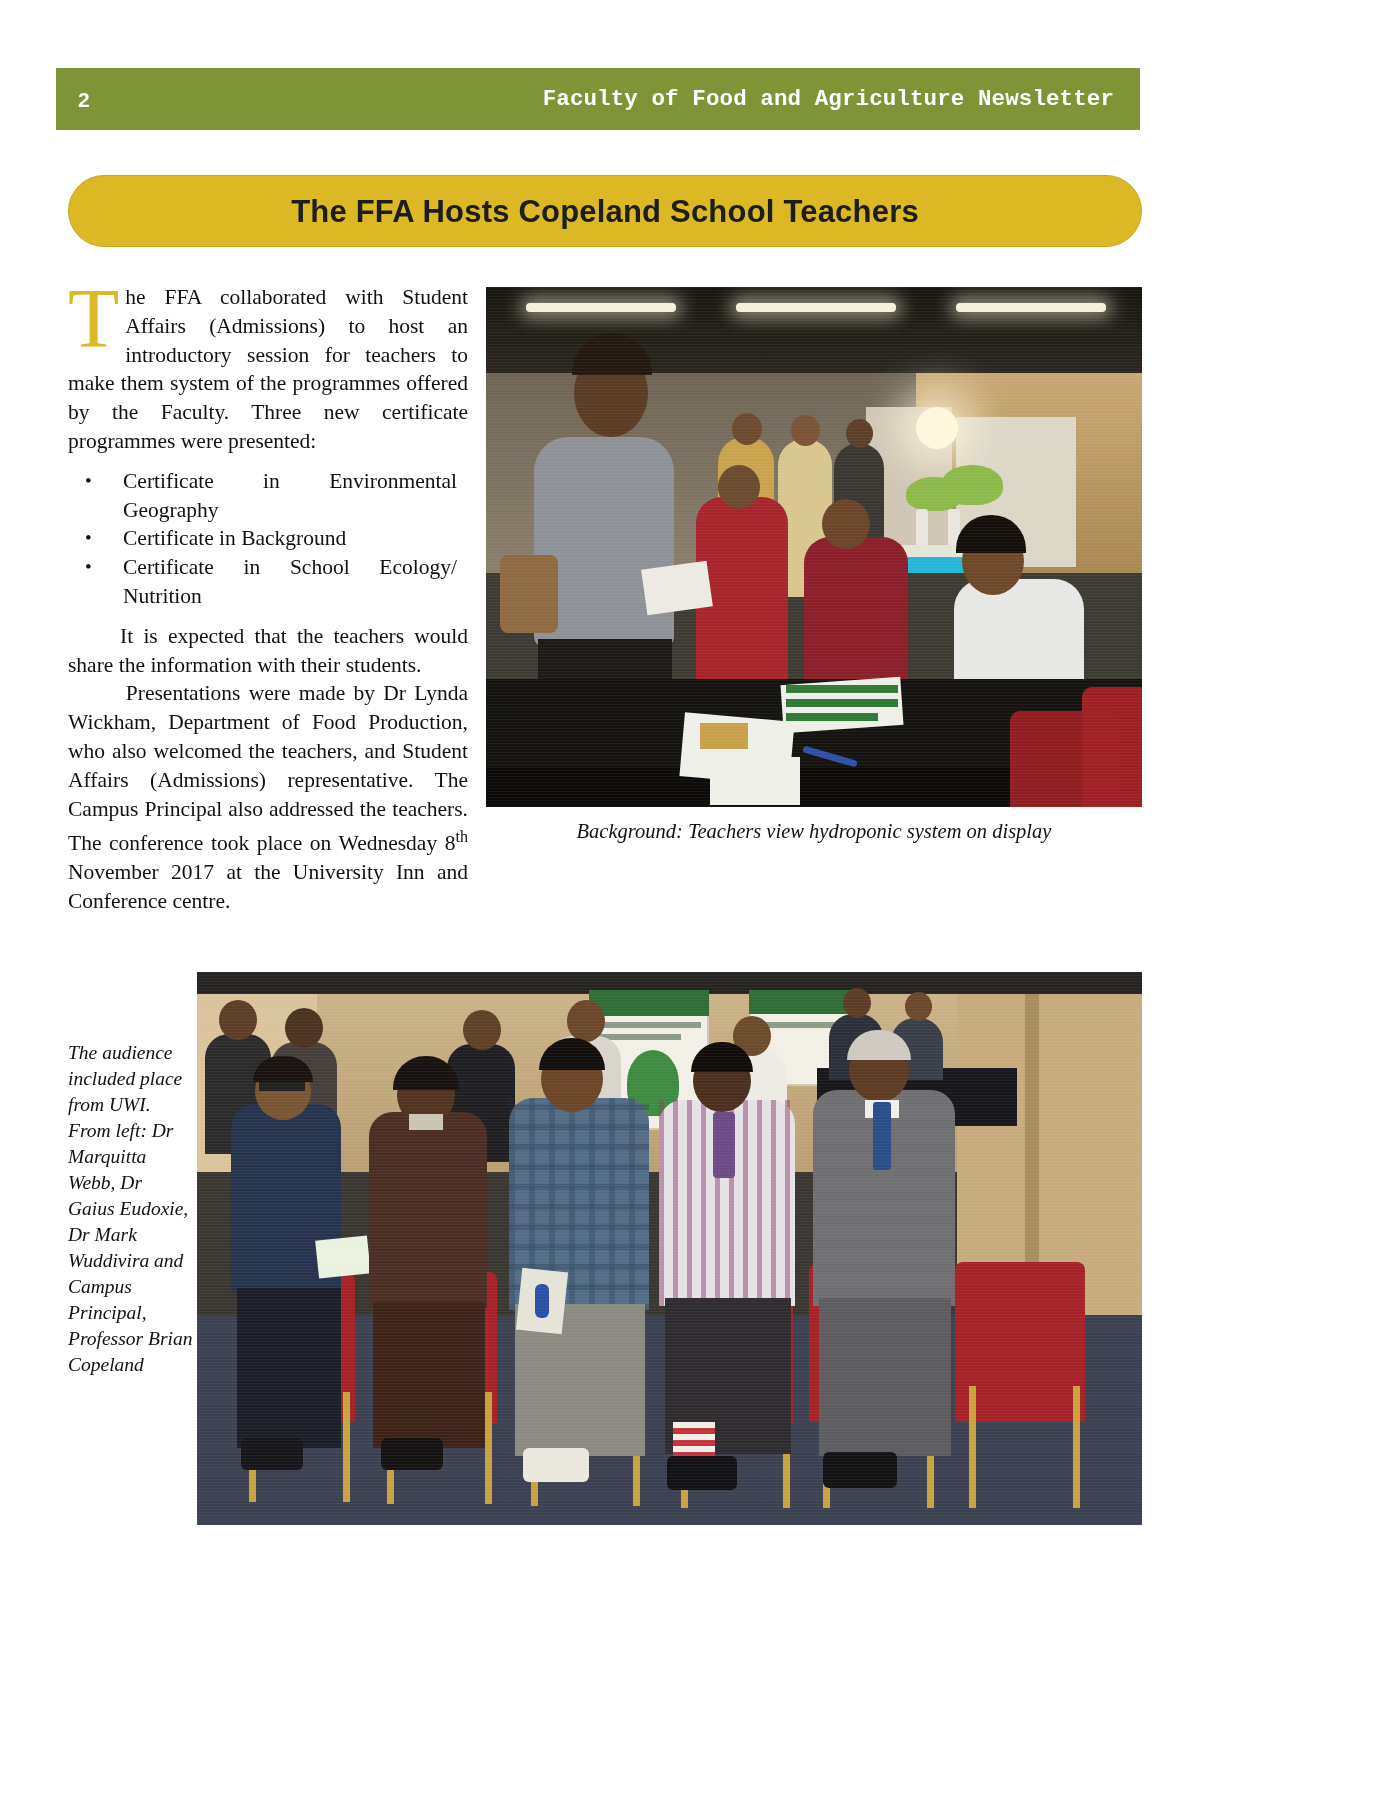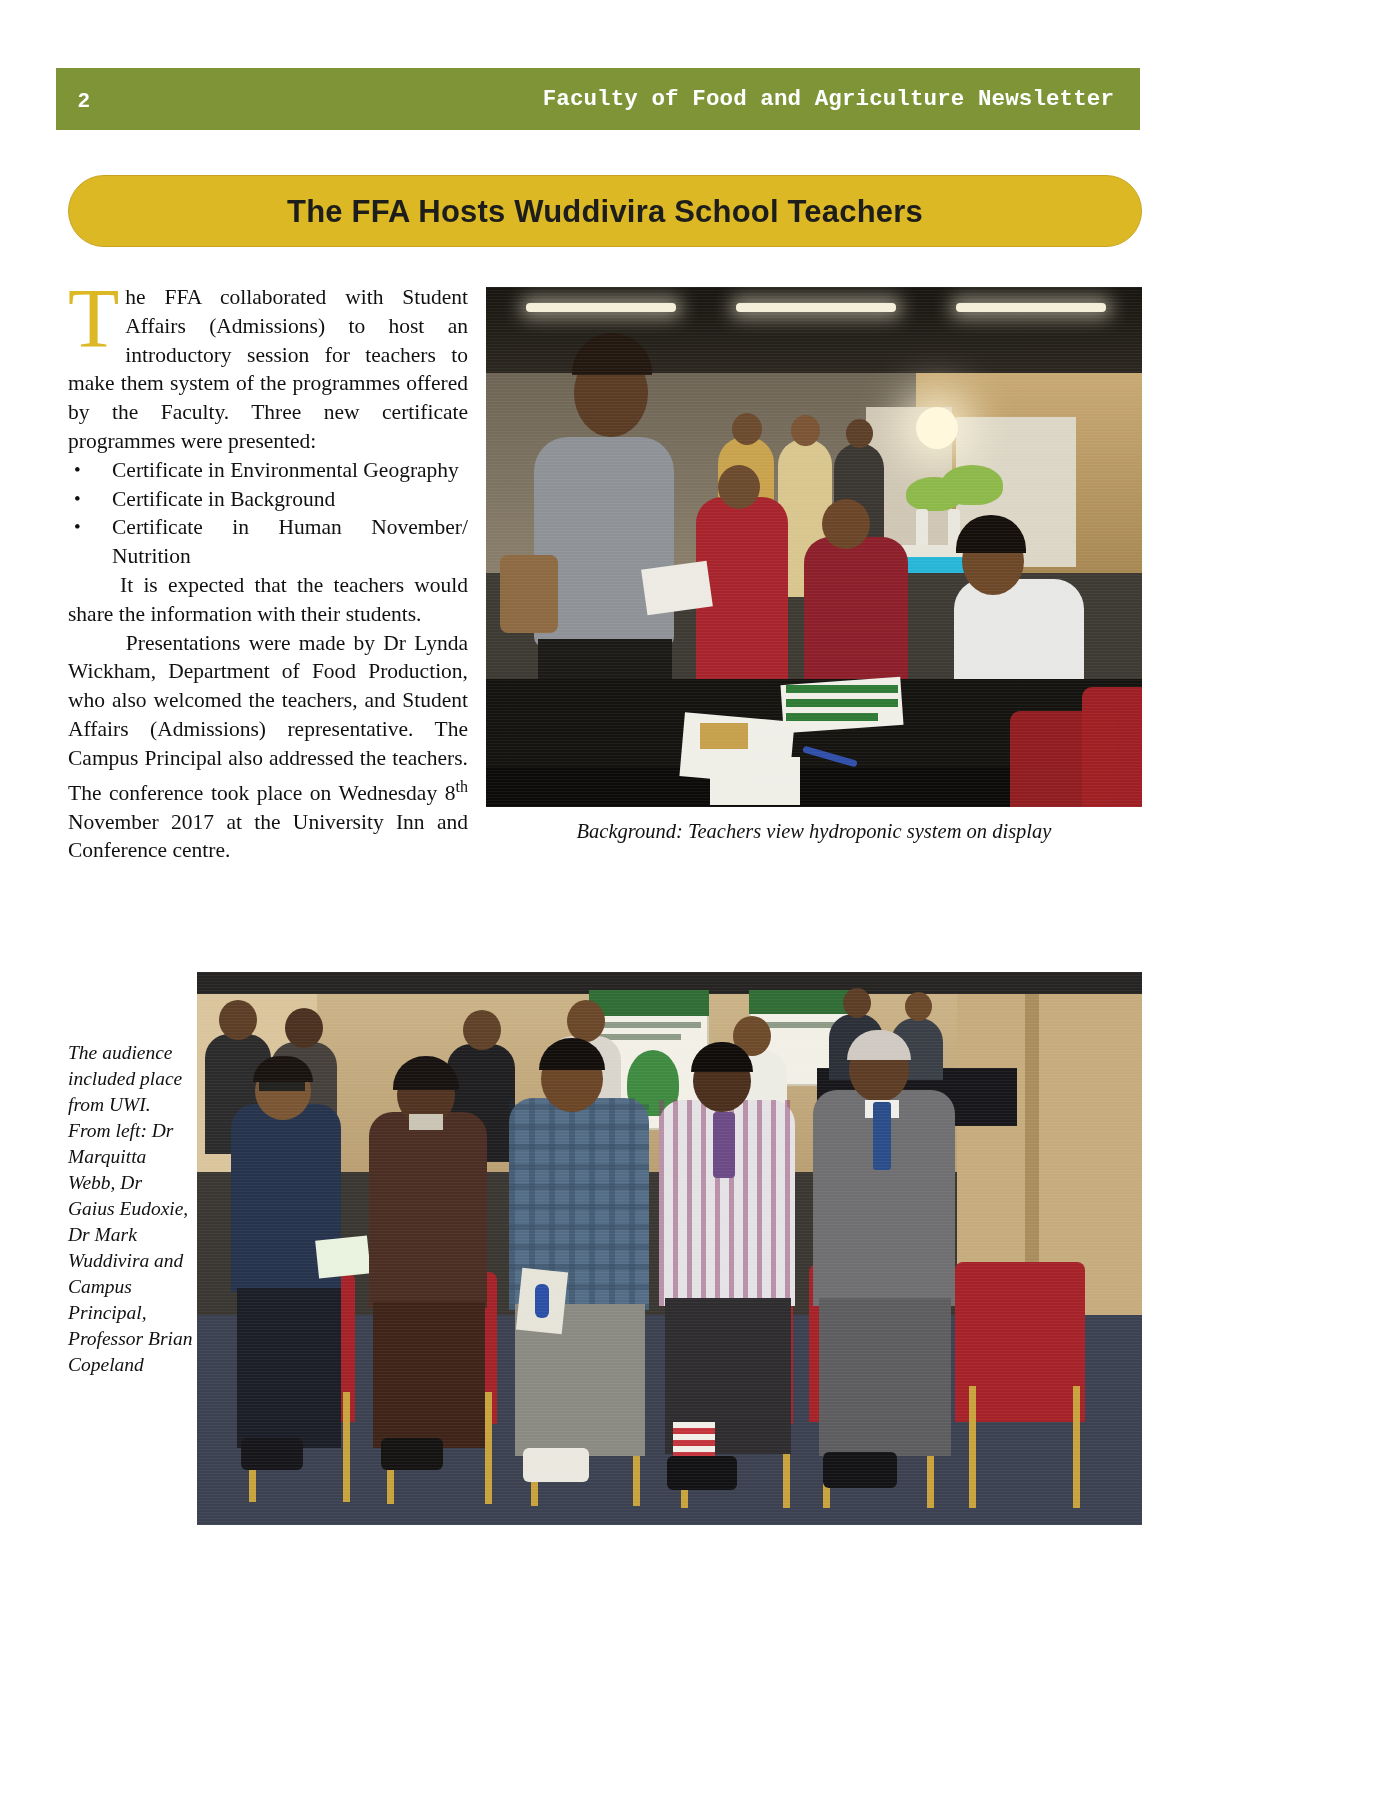--- a/index.html
+++ b/index.html
@@ -91,21 +91,21 @@
     color:#ddb825;
     font-size:84px;
     line-height:68px;
     padding:2px 4px 0 0;
     margin-right:2px;
   }
   .para-indent { text-indent:52px; display:block; }
 
   ul.prog-list {
     list-style:none;
-    margin:0;
+    margin:11px;
     padding:0;
   }
   ul.prog-list li {
     position:relative;
     padding-left:44px;
     font-family:"Liberation Serif", serif;
     font-size:21.5px;
     line-height:28.8px;
     color:#111111;
     text-align:justify;
@@ -201,32 +201,32 @@
 <body>
 
 <div class="page">
 
   <div class="header-band">
     <span class="header-page-number">2</span>
     <span class="header-title">Faculty of Food and Agriculture Newsletter</span>
   </div>
 
   <div class="banner">
-    <span class="banner-title">The FFA Hosts Wuddivira School Teachers</span>
+    <span class="banner-title">The FFA Hosts Copeland School Teachers</span>
   </div>
 
   <div class="article-col">
     <div class="body-text">
       <span class="dropcap">T</span><span>he FFA collaborated with Student Affairs (Admissions) to host an introductory session for teachers to make them system of the programmes offered by the Faculty. Three new certificate programmes were presented:</span>
     </div>
 
     <ul class="prog-list">
       <li><span>Certificate in Environmental Geography</span></li>
       <li><span>Certificate in Background</span></li>
-      <li><span>Certificate in Human November/ Nutrition</span></li>
+      <li><span>Certificate in School Ecology/ Nutrition</span></li>
     </ul>
 
     <div class="body-text">
       <span class="para-indent">It is expected that the teachers would share the information with their students.</span>
     </div>
 
     <div class="body-text">
       <span style="text-indent:52px; display:inline;">&nbsp;&nbsp;&nbsp;&nbsp;&nbsp;&nbsp;&nbsp;</span><span>Presentations were made by Dr Lynda Wickham, Department of Food Production, who also welcomed the teachers, and Student Affairs (Admissions) representative. The Campus Principal also addressed the teachers. The conference took place on Wednesday 8</span><sup class="ordinal">th</sup><span> November 2017 at the University Inn and Conference centre.</span>
     </div>
   </div>

